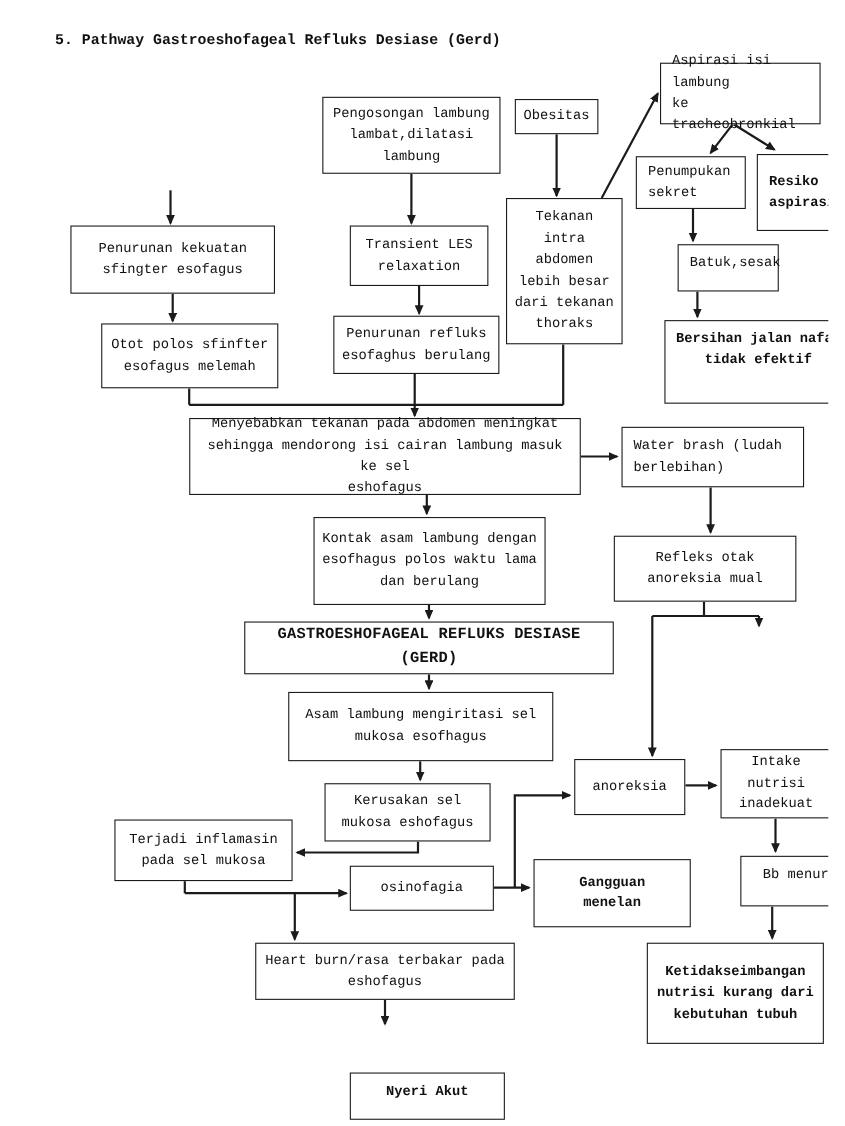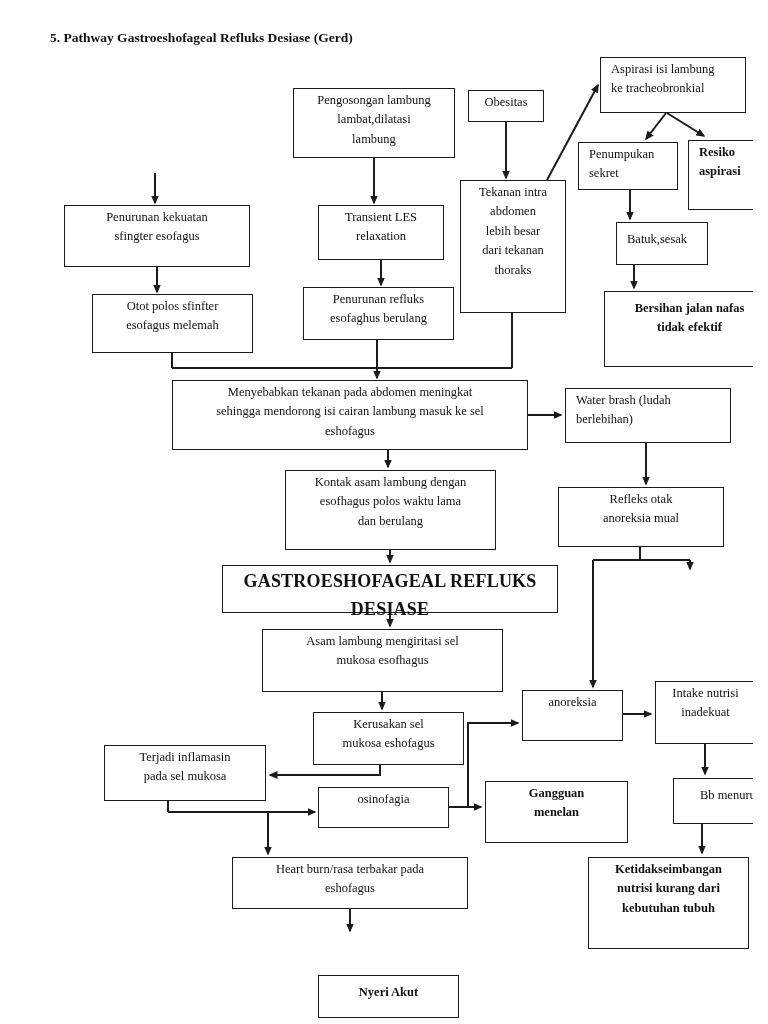--- a/index.html
+++ b/index.html
@@ -1,34 +1,34 @@
 <!DOCTYPE html>
 <html><head>
 <meta charset="utf-8">
 <style>
   html,body { margin:0; padding:0; background:#ffffff; }
   #canvas {
     position:relative; width:753px; height:1024px; background:#ffffff;
-    font-family:Liberation Serif, serif; color:#111; overflow:hidden;
+    font-family:Liberation Mono, monospace; color:#111; overflow:hidden;
   }
   #page-title {
     position:absolute; left:50px; top:30px;
     font-size:13.5px; font-weight:bold; color:#111;
   }
   .node {
     position:absolute; box-sizing:border-box;
     border:1.6px solid #1b1b1b; background:#fff;
-    display:flex; justify-content:center;
+    display:flex; align-items:center; justify-content:center;
     text-align:center; font-size:12.5px; line-height:1.55; color:#111;
     padding:2px 6px;
   }
   .node.left  { justify-content:flex-start; text-align:left; padding-left:10px; }
   .node.top   { align-items:flex-start; padding-top:7px;margin-left:28px; }
   .node.bold  { font-weight:bold; }
-  .node.big   { font-size:18px; letter-spacing:.2px; }
+  .node.big   { font-size:14px; letter-spacing:.2px; }
   .lbl { white-space:pre-line; }
   #arrows { position:absolute; left:0; top:0; pointer-events:none; }
 </style>
 </head>
 <body>
 
 <div id="canvas">
 
   <div id="page-title">5. Pathway Gastroeshofageal Refluks Desiase (Gerd)</div>
 
@@ -147,21 +147,21 @@
 anoreksia mual</span>
     </div>
   <div class="node bold big" style="left:222px;top:565px;width:336px;height:48px">
       <span class="lbl">GASTROESHOFAGEAL REFLUKS DESIASE
 (GERD)</span>
     </div>
   <div class="node" style="left:262px;top:629px;width:241px;height:63px">
       <span class="lbl">Asam lambung mengiritasi sel
 mukosa esofhagus</span>
     </div>
-  <div class="node" style="left:313px;top:712px;width:151px;height:53px">
+  <div class="node" style="left:295px;top:712px;width:151px;height:53px">
       <span class="lbl">Kerusakan sel
 mukosa eshofagus</span>
     </div>
   <div class="node" style="left:522px;top:690px;width:101px;height:51px">
       <span class="lbl">anoreksia</span>
     </div>
   <div class="node" style="left:655px;top:681px;width:101px;height:63px">
       <span class="lbl">Intake nutrisi
 inadekuat</span>
     </div>

